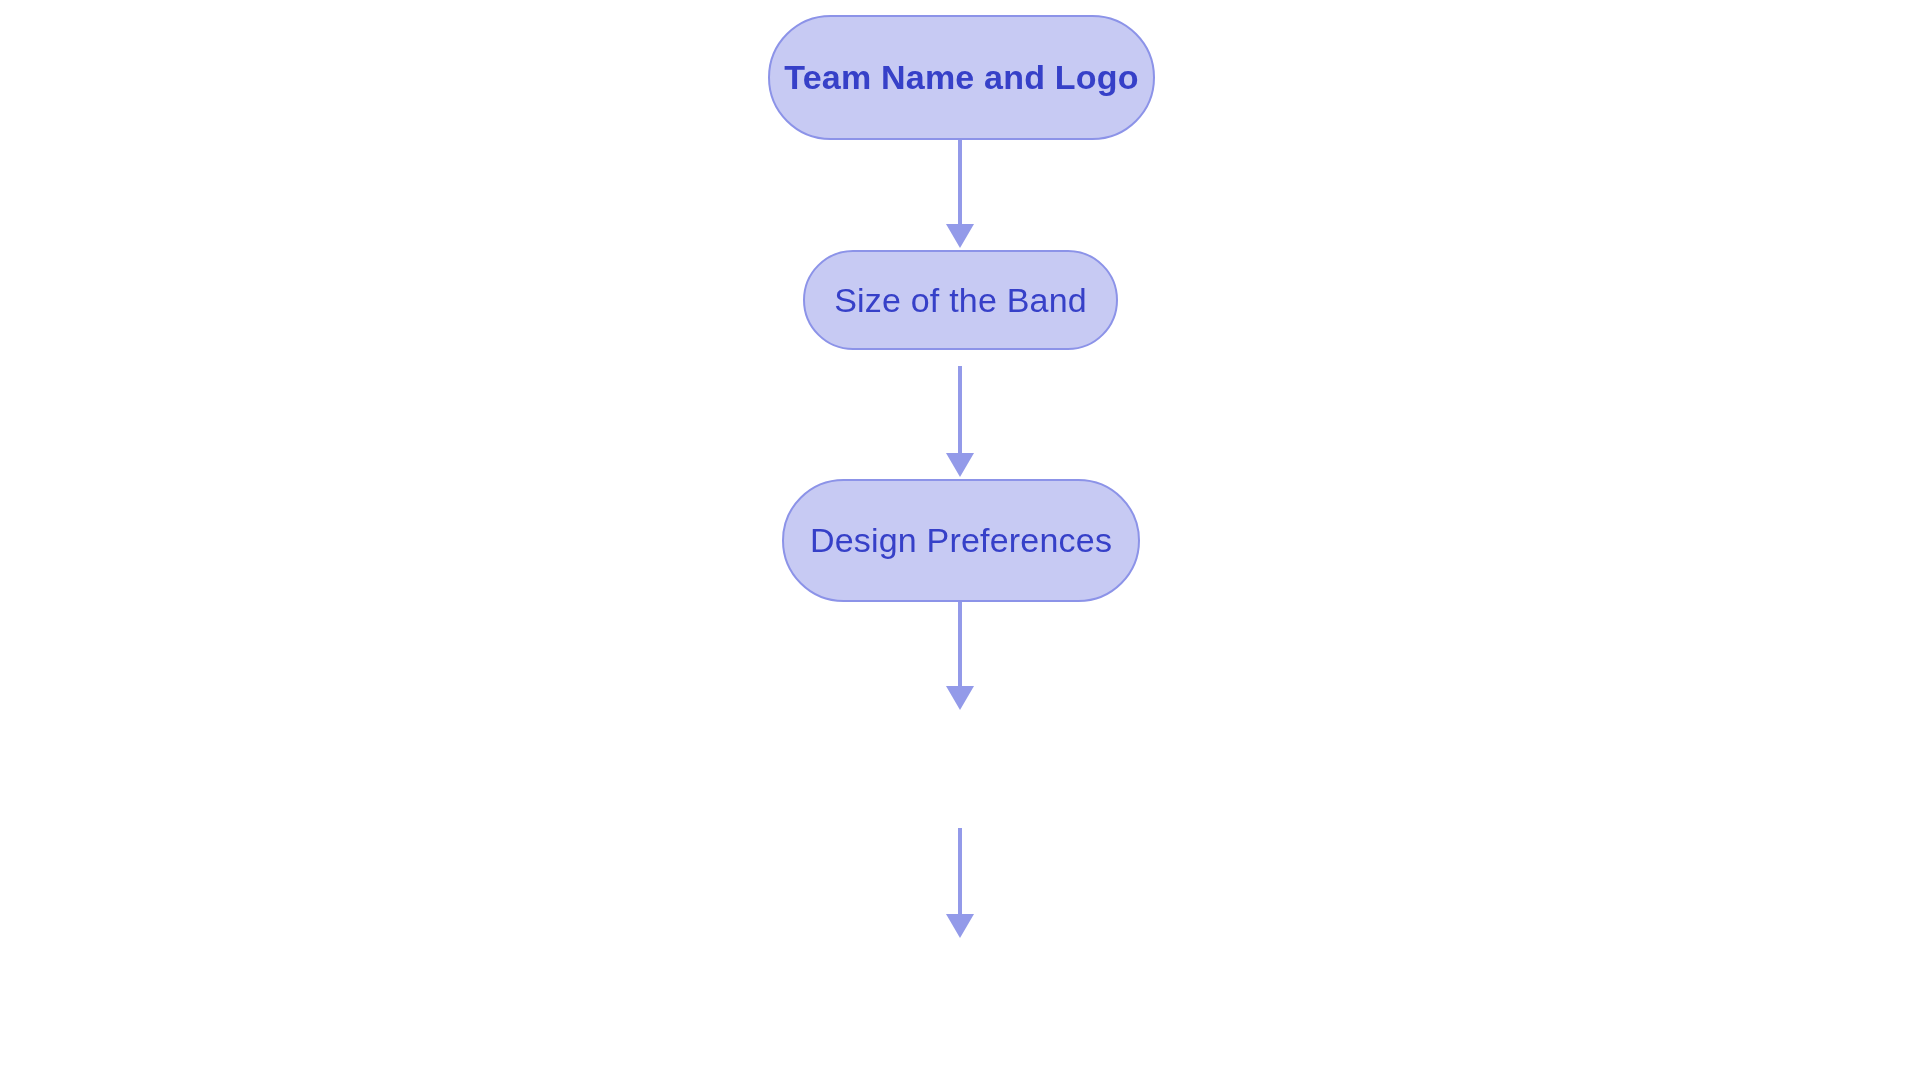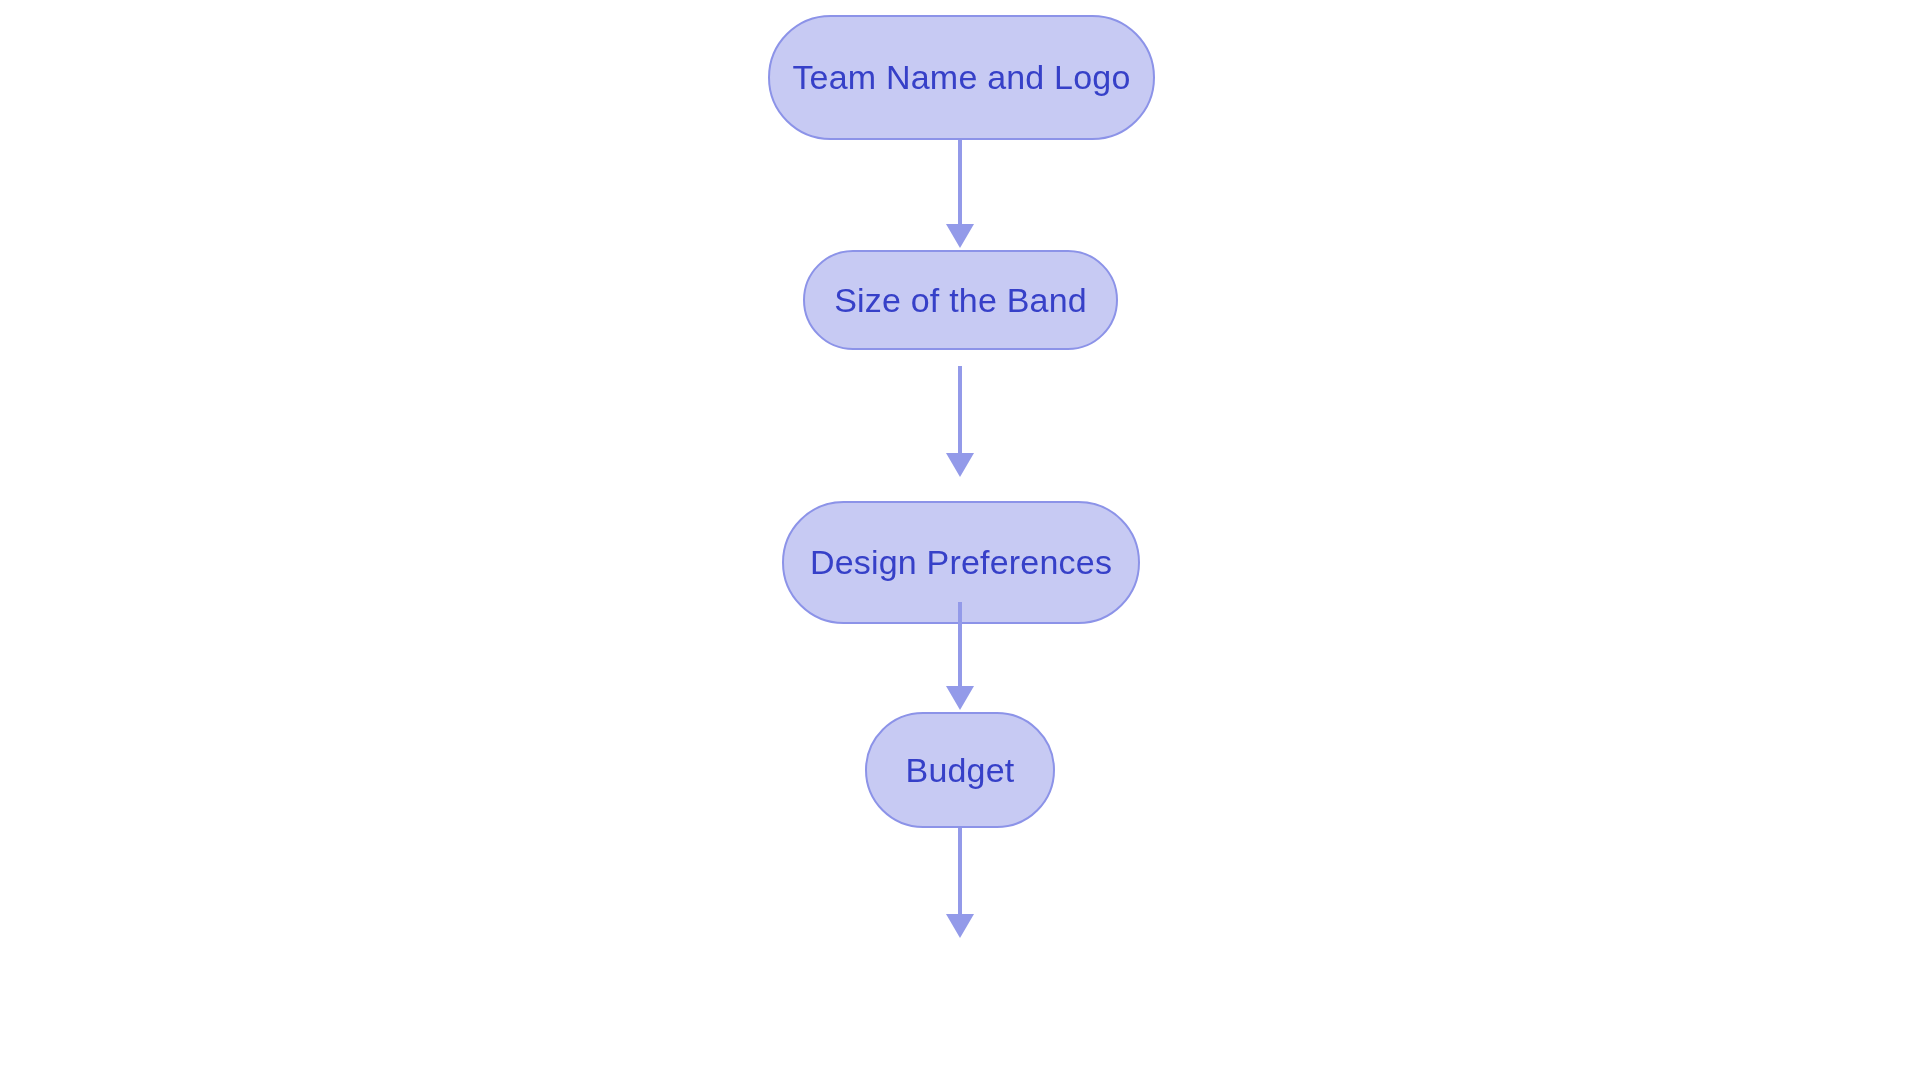--- a/index.html
+++ b/index.html
@@ -58,50 +58,47 @@
     border-right: 14px solid transparent;
     border-top: 24px solid var(--arrow);
     margin-top: -1px;
   }
 </style>
 </head>
 <body>
 
 <div class="canvas">
 
-  <div class="node" style="left:768px; top:15px; width:387px; height:125px;">
+  <div class="node" style="left:768px; top:15px; width:387px; height:125px;font-weight:bold;">
     <span>Team Name and Logo</span>
   </div>
 
   <div class="connector" style="top:140px; height:108px;">
     <div class="line"></div>
     <div class="head"></div>
   </div>
 
   <div class="node" style="left:803px; top:250px; width:315px; height:100px;">
     <span>Size of the Band</span>
   </div>
 
   <div class="connector" style="top:366px; height:111px;">
     <div class="line"></div>
     <div class="head"></div>
   </div>
 
-  <div class="node" style="left:782px; top:501px; width:358px; height:123px;">
+  <div class="node" style="left:782px; top:479px; width:358px; height:123px;">
     <span>Design Preferences</span>
   </div>
 
   <div class="connector" style="top:602px; height:108px;">
     <div class="line"></div>
     <div class="head"></div>
   </div>
 
-  <div class="node" style="left:865px; top:712px; width:190px; height:116px;">
-    <span>Budget</span>
-  </div>
 
   <div class="connector" style="top:828px; height:110px;">
     <div class="line"></div>
     <div class="head"></div>
   </div>
 
 
 </div>
 
 </body></html>

